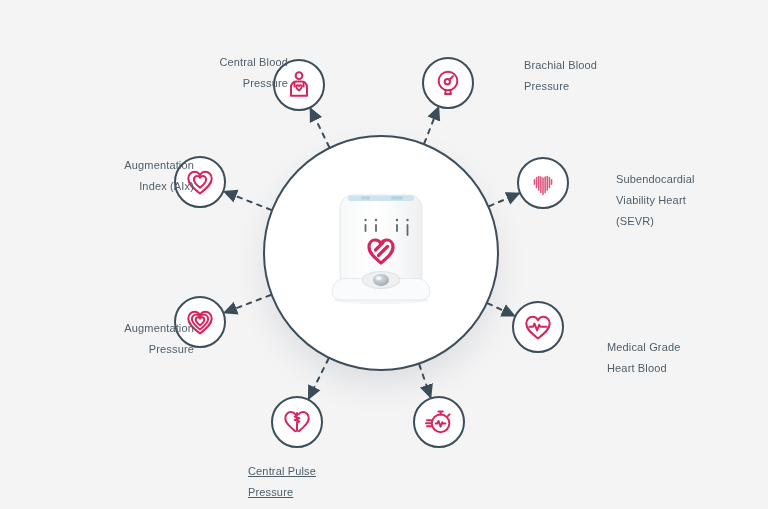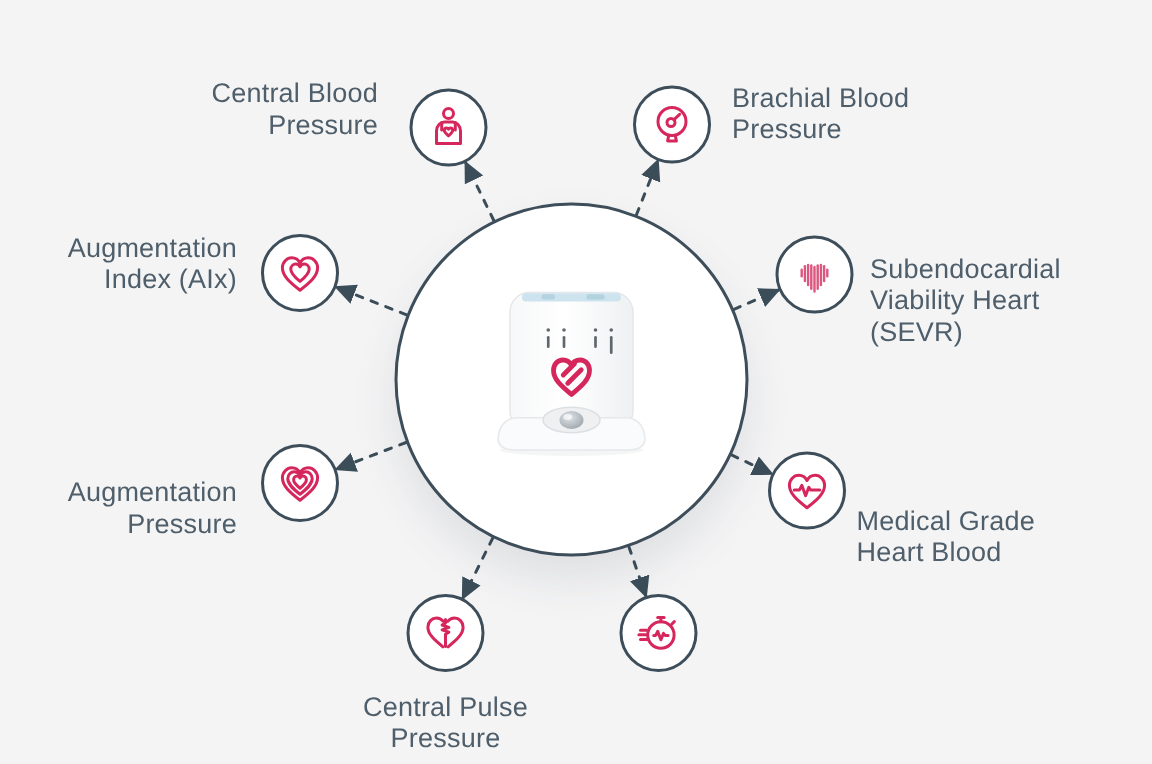--- a/index.html
+++ b/index.html
@@ -11,25 +11,25 @@
   .hub{position:absolute;left:263px;top:135px;width:236px;height:236px;border-radius:50%;
        background:#ffffff;border:2px solid #3d4e5a;box-sizing:border-box;z-index:2;
        box-shadow:0 16px 30px rgba(50,62,72,0.10);}
   .device{position:absolute;left:56px;top:53px;width:120px;height:114px;}
 
   .node-icon{position:absolute;width:52px;height:52px;border-radius:50%;background:#ffffff;
        border:2px solid #3d4e5a;box-sizing:border-box;z-index:3;display:flex;
        align-items:center;justify-content:center;}
   .node-icon svg{width:32px;height:32px;}
 
-  .node-label{position:absolute;z-index:3;color:#4e5e6a;font-size:18px;line-height:21px;
-       font-weight:500;letter-spacing:.15px;white-space:pre-line;}
+  .node-label{position:absolute;z-index:3;color:#4e5e6a;font-size:11px;line-height:21px;
+       font-weight:500;letter-spacing:.15px;white-space:pre-line;margin-left:36px;}
   .align-right{text-align:right;}
   .align-left{text-align:left;}
-  .align-center{text-align:center;}
+  .align-center{text-align:left;text-decoration:underline;}
 
   
   .pos-ic-cbp{left:273px;top:59px;}
   .pos-ic-bbp{left:422px;top:57px;}
   .pos-ic-aix{left:174px;top:156px;}
   .pos-ic-sevr{left:517px;top:157px;}
   .pos-ic-augp{left:174px;top:296px;}
   .pos-ic-mghr{left:512px;top:301px;}
   .pos-ic-cpp{left:271px;top:396px;}
   .pos-ic-pwv{left:413px;top:396px;}

